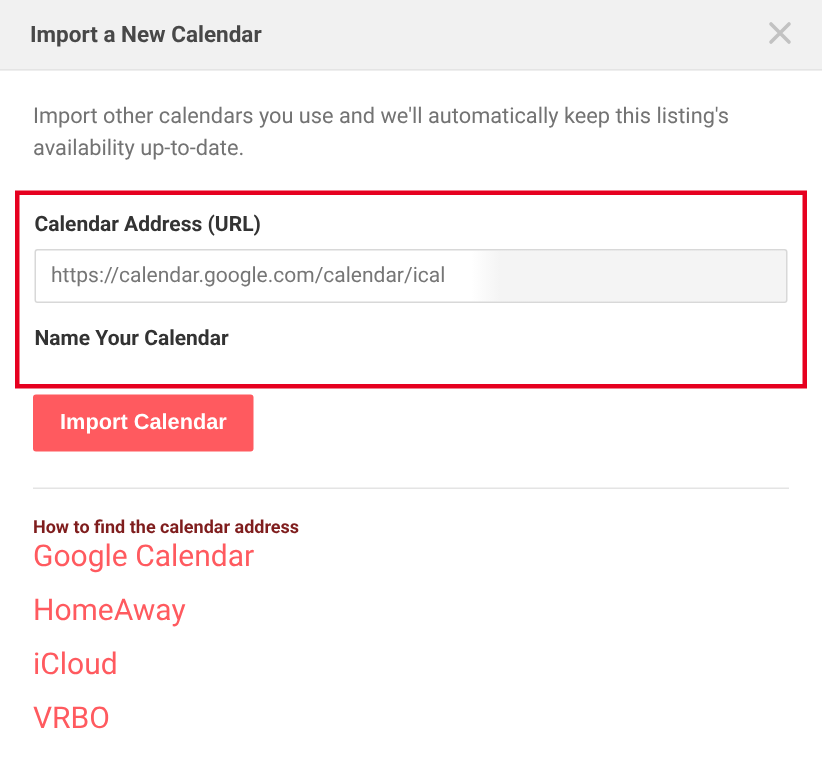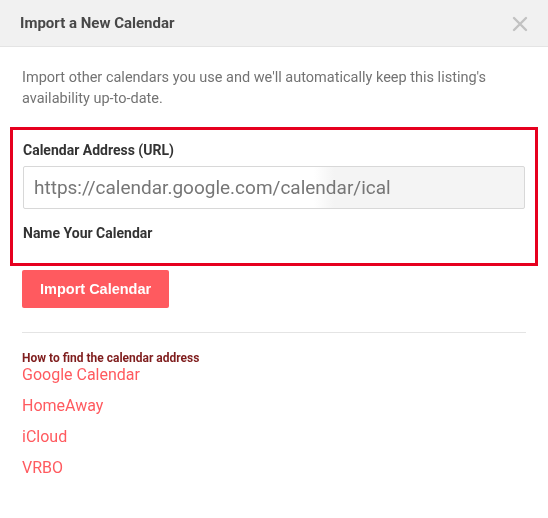--- a/index.html
+++ b/index.html
@@ -10,21 +10,21 @@
     height: 518px;
     overflow: hidden;
     color: #484848;
   }
   .header {
     background: #f1f1f1;
     padding: 14px 20px;
     border-bottom: 1px solid #e4e4e4;
     display: flex;
     justify-content: space-between;
-    align-items: flex-end;
+    align-items: flex-start;
   }
   .header-title {
     font-size: 15px;
     font-weight: 700;
     color: #484848;
   }
   .close-icon {
     width: 16px;
     height: 16px;
     cursor: pointer;
@@ -47,21 +47,21 @@
   .field-label {
     font-size: 14px;
     font-weight: 700;
     color: #333;
     margin-bottom: 8px;
     display: block;
   }
   .text-input {
     width: 100%;
     padding: 9px 10px;
-    font-size: 19px;
+    font-size: 14px;
     border: 1px solid #d8d8d8;
     border-radius: 2px;
     color: #484848;
     font-family: inherit;
     outline: none;
   }
   .text-input.url-input {
     color: #767676;
     background: linear-gradient(to right, #fff 58%, #f4f4f4 62%, #f4f4f4 100%);
   }
@@ -86,21 +86,21 @@
     margin: 24px 0 18px 0;
   }
   .help-heading {
     font-size: 12px;
     font-weight: 700;
     color: #7f1d1d;
   }
   .help-link {
     display: block;
     color: #ff5a5f;
-    font-size: 16px;
+    font-size: 20px;
     text-decoration: none;
     margin-bottom: 12px;
     cursor: pointer;
   }
 </style>
 </head>
 <body>
 
 <div class="header">
   <span class="header-title">Import a New Calendar</span>

